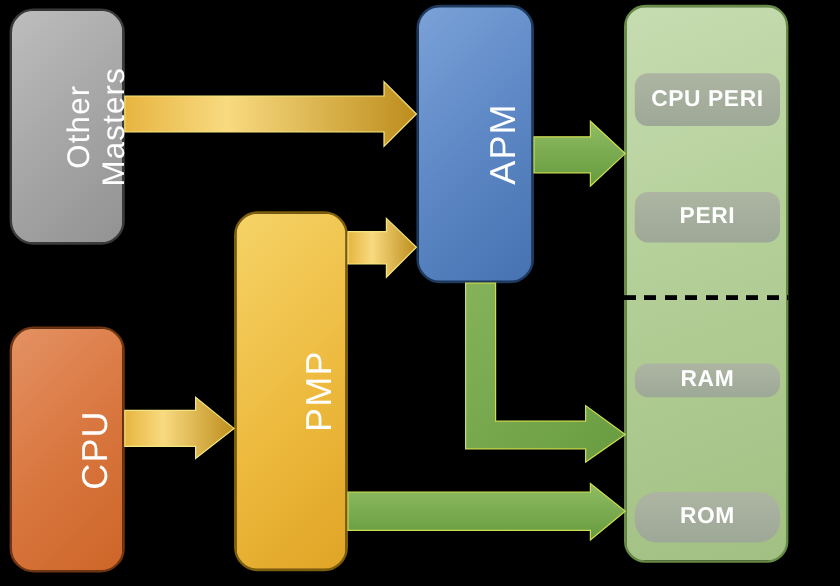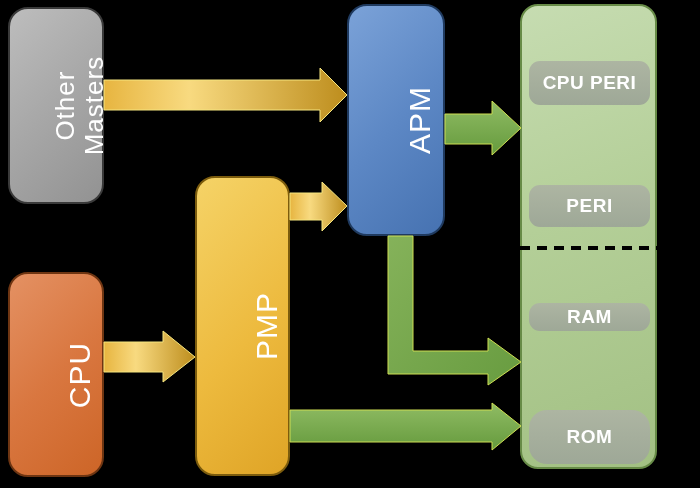--- a/index.html
+++ b/index.html
@@ -44,23 +44,23 @@
     background:linear-gradient(160deg,#c6dcb1 0%,#b4cf98 45%,#a2c083 100%);
     border:2px solid #678b47;
   }
   .mem{
     position:absolute;left:7px;width:121px;border-radius:11px;
     background:linear-gradient(180deg,#adb5a2 0%,#9ea897 100%);
     color:#fff;font-weight:700;font-size:19px;letter-spacing:.5px;
     display:flex;align-items:center;justify-content:center;
   }
   #mem-cpu-peri{top:55px;height:44px;}
-  #mem-peri{top:154px;height:42px;margin-top:25px;}
+  #mem-peri{top:154px;height:42px;}
   #mem-ram{top:297px;height:28px;}
-  #mem-rom{top:404px;height:54px;border-radius:18px;}
+  #mem-rom{top:404px;height:42px;border-radius:18px;}
   .dash-line{
     position:absolute;left:-2px;top:240px;width:137px;height:4px;
     background:repeating-linear-gradient(90deg,#000 0 10px,transparent 10px 17px);
   }
   svg.arrows{position:absolute;left:0;top:0;pointer-events:none;}
   .arrow-gold{stroke:#f5e57e;stroke-width:1;}
   .arrow-green{stroke:#cede52;stroke-width:1;}
 </style>
 </head>
 <body>

